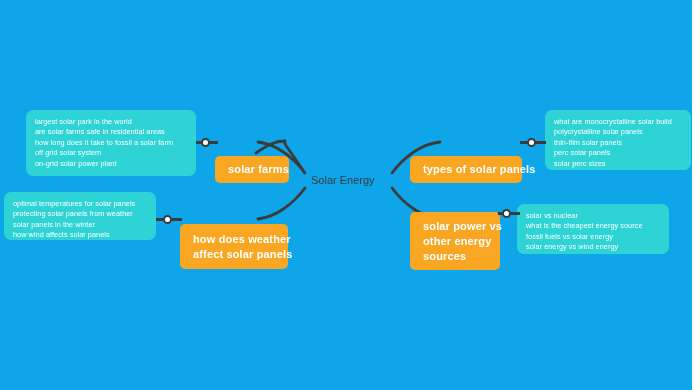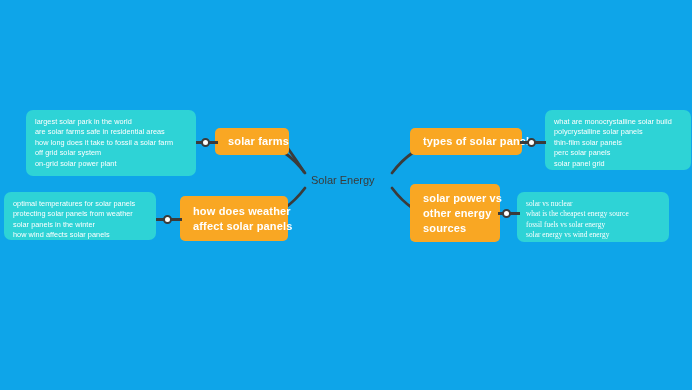--- a/index.html
+++ b/index.html
@@ -53,20 +53,21 @@
     color: #ffffff;
     font-size: 11px;
     font-weight: bold;
     line-height: 15px;
     display: flex;
     flex-direction: column;
     justify-content: center;
     padding: 6px 13px;
     box-sizing: border-box;
     letter-spacing: 0.15px;
+    margin-top: 28px;
   }
   .branch .line {
     white-space: nowrap;
   }
 
   
   .root {
     position: absolute;
     color: #3a3a3a;
     font-size: 11px;
@@ -138,30 +139,30 @@
   <div class="branch" style="left:410px; top:128px; width:112px; height:27px;">
     <div class="line">types of solar panels</div>
   </div>
   <div class="stub" style="left:520px; top:141px; width:26px;"></div>
   <div class="dot" style="left:527px; top:138px;"></div>
   <div class="leaf right" style="left:545px; top:110px; width:146px; height:60px;">
     <div class="line">what are monocrystalline solar build</div>
     <div class="line">polycrystalline solar panels</div>
     <div class="line">thin-film solar panels</div>
     <div class="line">perc solar panels</div>
-    <div class="line">solar panel grid</div>
+    <div class="line">solar perc sizes</div>
   </div>
 
   <div class="branch" style="left:410px; top:184px; width:90px; height:58px;">
     <div class="line">solar power vs</div>
     <div class="line">other energy</div>
     <div class="line">sources</div>
   </div>
   <div class="stub" style="left:498px; top:212px; width:22px;"></div>
   <div class="dot" style="left:502px; top:209px;"></div>
-  <div class="leaf right" style="left:517px; top:192px; width:152px; height:50px;font-family:Liberation Serif, serif;">
+  <div class="leaf right" style="left:517px; top:204px; width:152px; height:50px;">
     <div class="line">solar vs nuclear</div>
     <div class="line">what is the cheapest energy source</div>
     <div class="line">fossil fuels vs solar energy</div>
     <div class="line">solar energy vs wind energy</div>
   </div>
 
 </div>
 
 </body></html>

